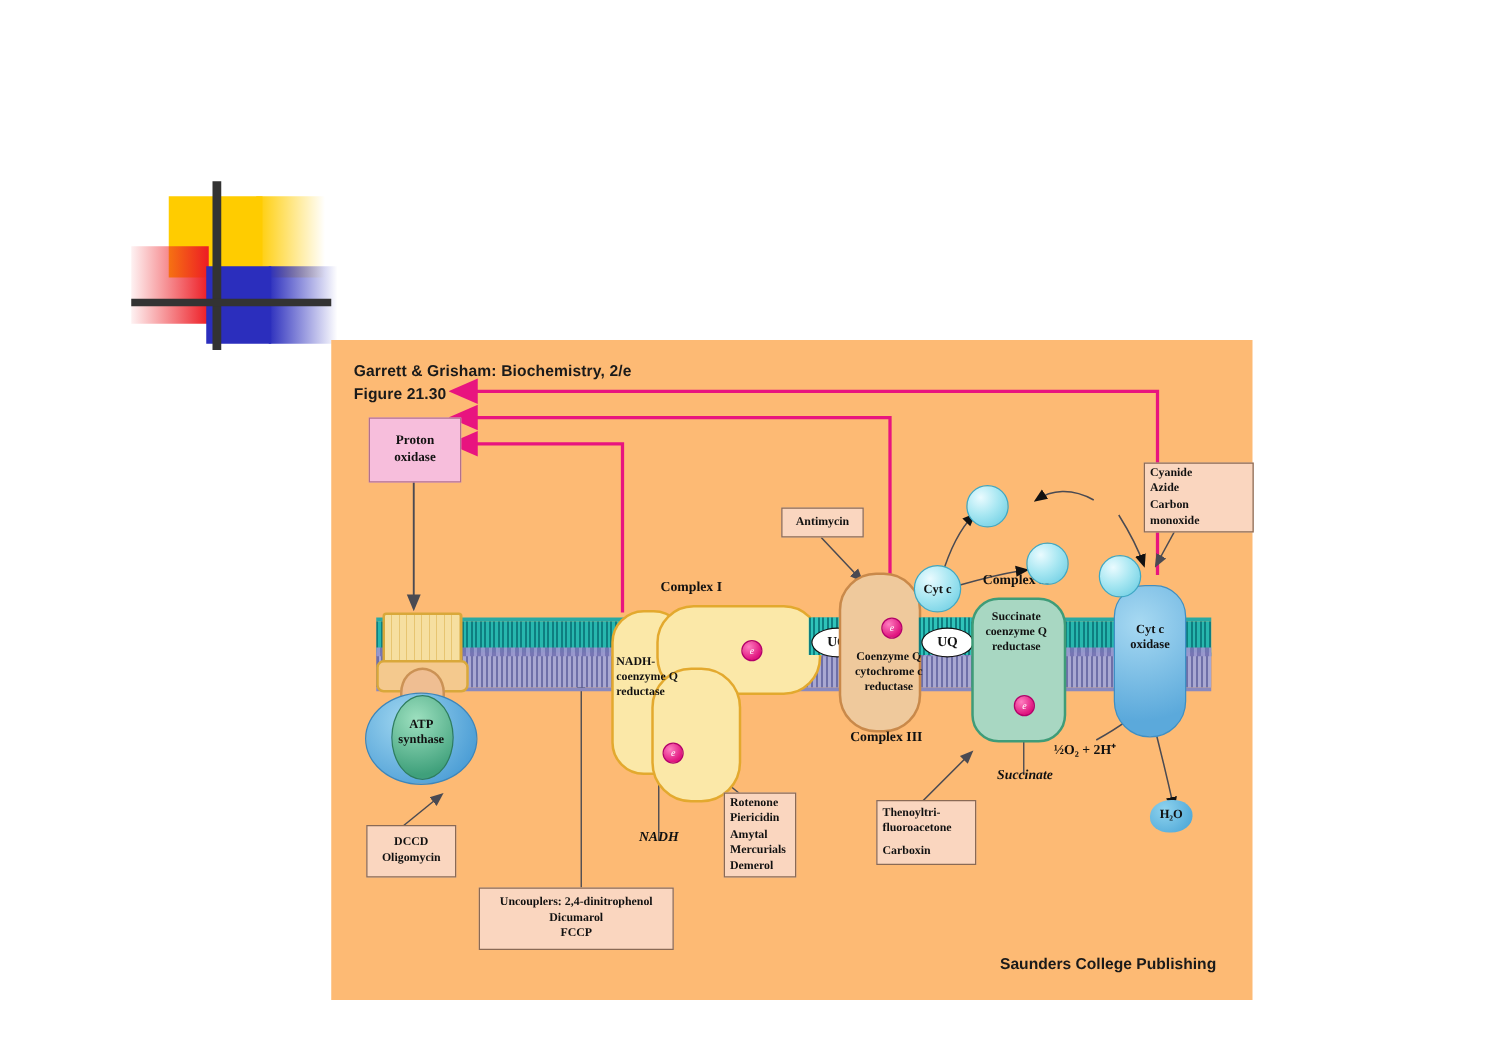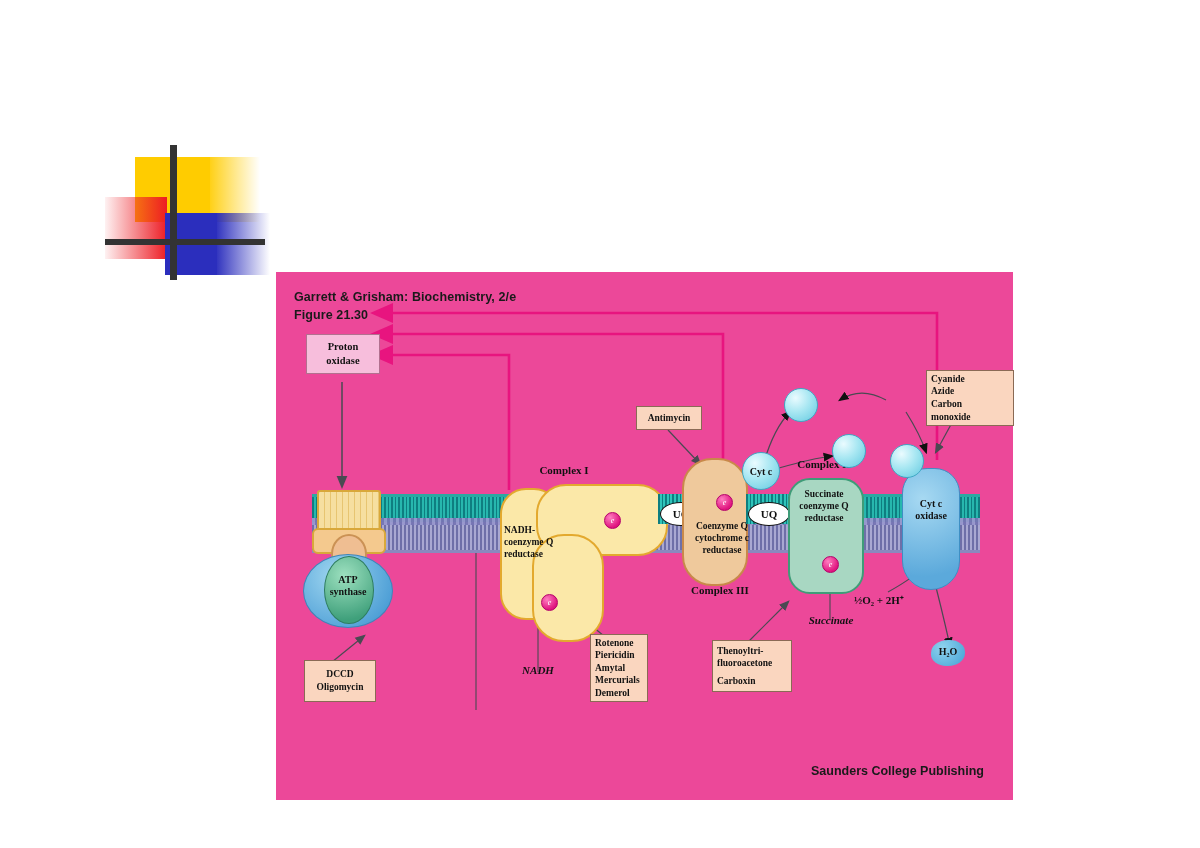--- a/index.html
+++ b/index.html
@@ -23,21 +23,21 @@
     background:linear-gradient(to right,#2B2EBD,rgba(43,46,189,0));}
   .logo .bar-v{position:absolute;left:65px;top:0px;width:7px;height:135px;background:#333333;}
   .logo .bar-h{position:absolute;left:0px;top:94px;width:160px;height:6px;background:#333333;}
 
   
   .title{position:absolute;left:278px;top:100px;width:700px;
     color:#33339B;font-size:46px;line-height:1.30;font-weight:400;letter-spacing:0px;}
   .title .l2{display:block;}
 
   
-  #figure{position:absolute;left:276px;top:272px;width:737px;height:528px;background:#ec4899;}
+  #figure{position:absolute;left:265px;top:272px;width:737px;height:528px;background:#fdba74;}
   #figure .cap{position:absolute;left:18px;top:16px;font-size:12.5px;font-weight:bold;color:#1a1a1a;
     line-height:1.45;letter-spacing:.1px;}
   #figure .pub{position:absolute;left:535px;top:492px;font-size:12.5px;font-weight:bold;color:#1a1a1a;}
 
   .fig-label{position:absolute;font-family:"Liberation Serif", serif;font-weight:bold;color:#111;
     line-height:1.18;text-align:center;}
 
   
   .ibox{position:absolute;background:#FAD6BF;border:1px solid #8a6a55;
     font-family:"Liberation Serif", serif;font-weight:bold;color:#111;
@@ -280,30 +280,35 @@
     </div>
 
     <div class="cytc" style="left:466px;top:180px;width:36px;height:36px;">Cyt c</div>
     <div class="cytc" style="left:508px;top:116px;width:32px;height:32px;"></div>
     <div class="cytc" style="left:556px;top:162px;width:32px;height:32px;"></div>
     <div class="cytc" style="left:614px;top:172px;width:32px;height:32px;"></div>
 
     <div class="fig-label" style="left:232px;top:392px;width:60px;font-size:11px;font-style:italic;">NADH</div>
     <div class="fig-label" style="left:520px;top:342px;width:70px;font-size:11px;font-style:italic;">Succinate</div>
 
-    <div class="pbox" style="left:30px;top:62px;width:74px;height:40px;flex-direction:column;">
+    <div class="pbox" style="left:30px;top:62px;width:74px;height:52px;flex-direction:column;">
       <div>Proton</div>
       <div>oxidase</div>
     </div>
 
     <div class="ibox" style="left:28px;top:388px;width:72px;height:42px;flex-direction:column;">
       <div>DCCD</div>
       <div>Oligomycin</div>
     </div>
 
+    <div class="ibox" style="left:118px;top:438px;width:156px;height:50px;flex-direction:column;">
+      <div>Uncouplers: 2,4-dinitrophenol</div>
+      <div>Dicumarol</div>
+      <div>FCCP</div>
+    </div>
 
     <div class="ibox" style="left:314px;top:362px;width:58px;height:68px;flex-direction:column;align-items:flex-start;text-align:left;">
       <div>Rotenone</div>
       <div>Piericidin</div>
       <div>Amytal</div>
       <div>Mercurials</div>
       <div>Demerol</div>
     </div>
 
     <div class="ibox" style="left:360px;top:134px;width:66px;height:24px;">

